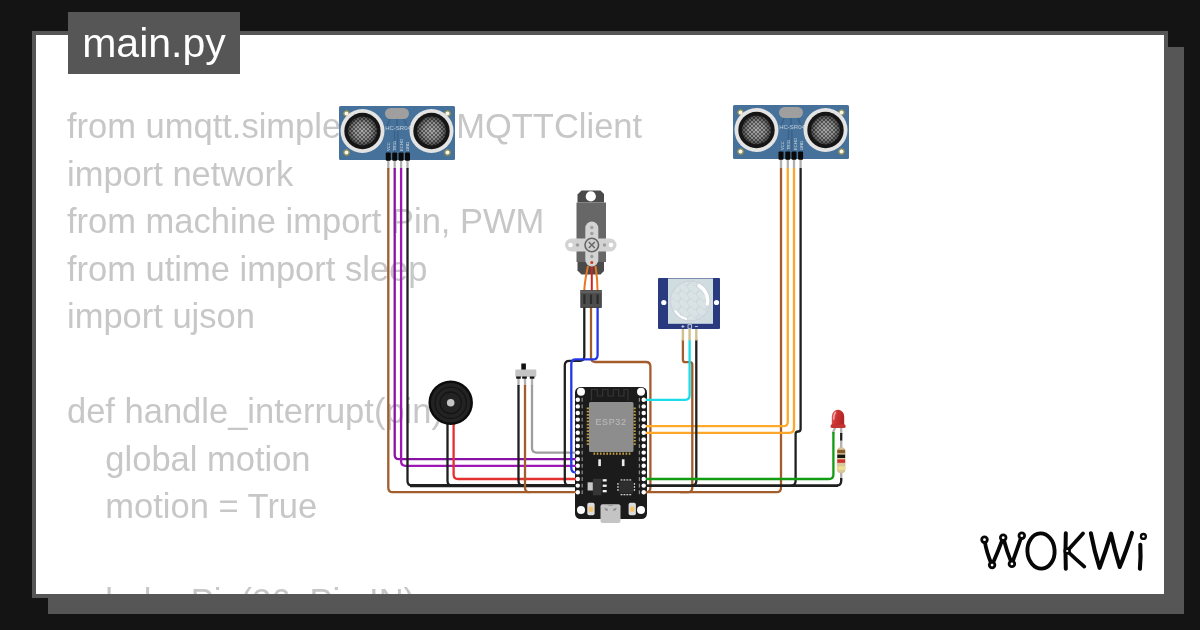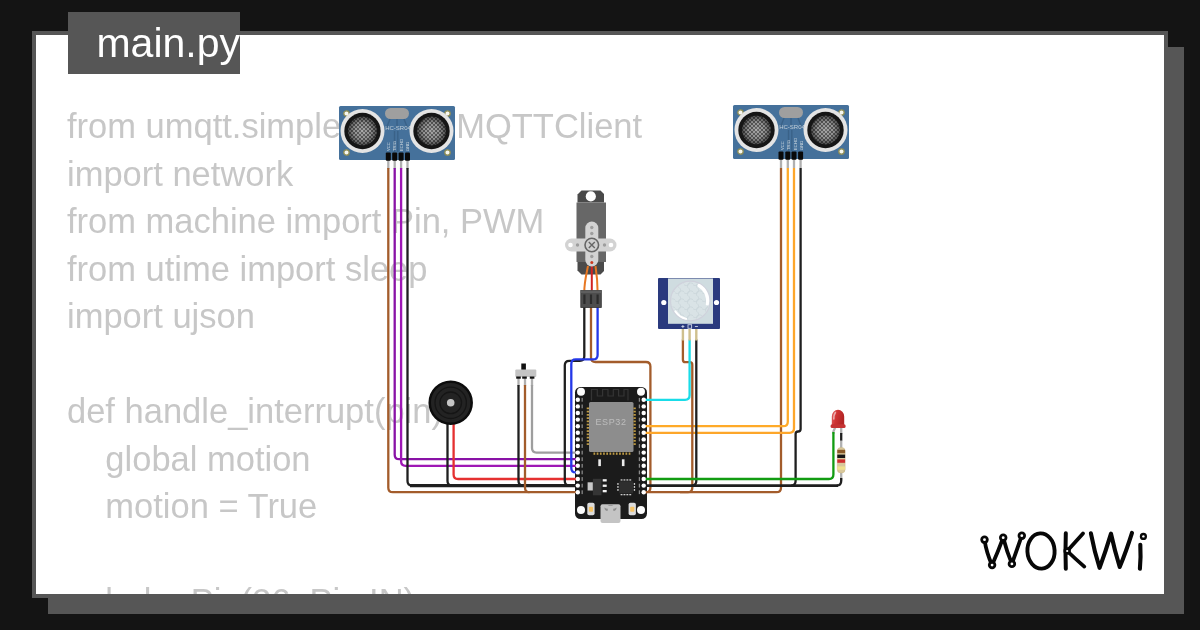--- a/index.html
+++ b/index.html
@@ -4,21 +4,21 @@
 <style>
   html,body{margin:0;padding:0;}
   body{width:1200px;height:630px;background:#141414;position:relative;overflow:hidden;
        font-family:"Liberation Sans", sans-serif;}
   #slab{position:absolute;left:48px;top:47px;width:1136px;height:567px;background:#565656;}
   #canvas{position:absolute;left:32px;top:31px;width:1128px;height:559px;background:#ffffff;
           border:4px solid #565656;overflow:hidden;}
   #code{position:absolute;left:31px;top:68px;font-size:34.5px;line-height:47.5px;color:#c7c7c7;
         white-space:pre;}
   #tab{position:absolute;left:68px;top:12px;width:172px;height:62px;background:#565656;
-       color:#ffffff;font-size:41px;line-height:62px;text-align:right;}
+       color:#ffffff;font-size:41px;line-height:62px;text-align:center;}
   #overlay{position:absolute;left:0;top:0;}
 </style>
 </head>
 <body>
 <div id="slab"></div>
 <div id="canvas">
     <div id="code">from umqtt.simple import MQTTClient
 import network
 from machine import Pin, PWM
 from utime import sleep

